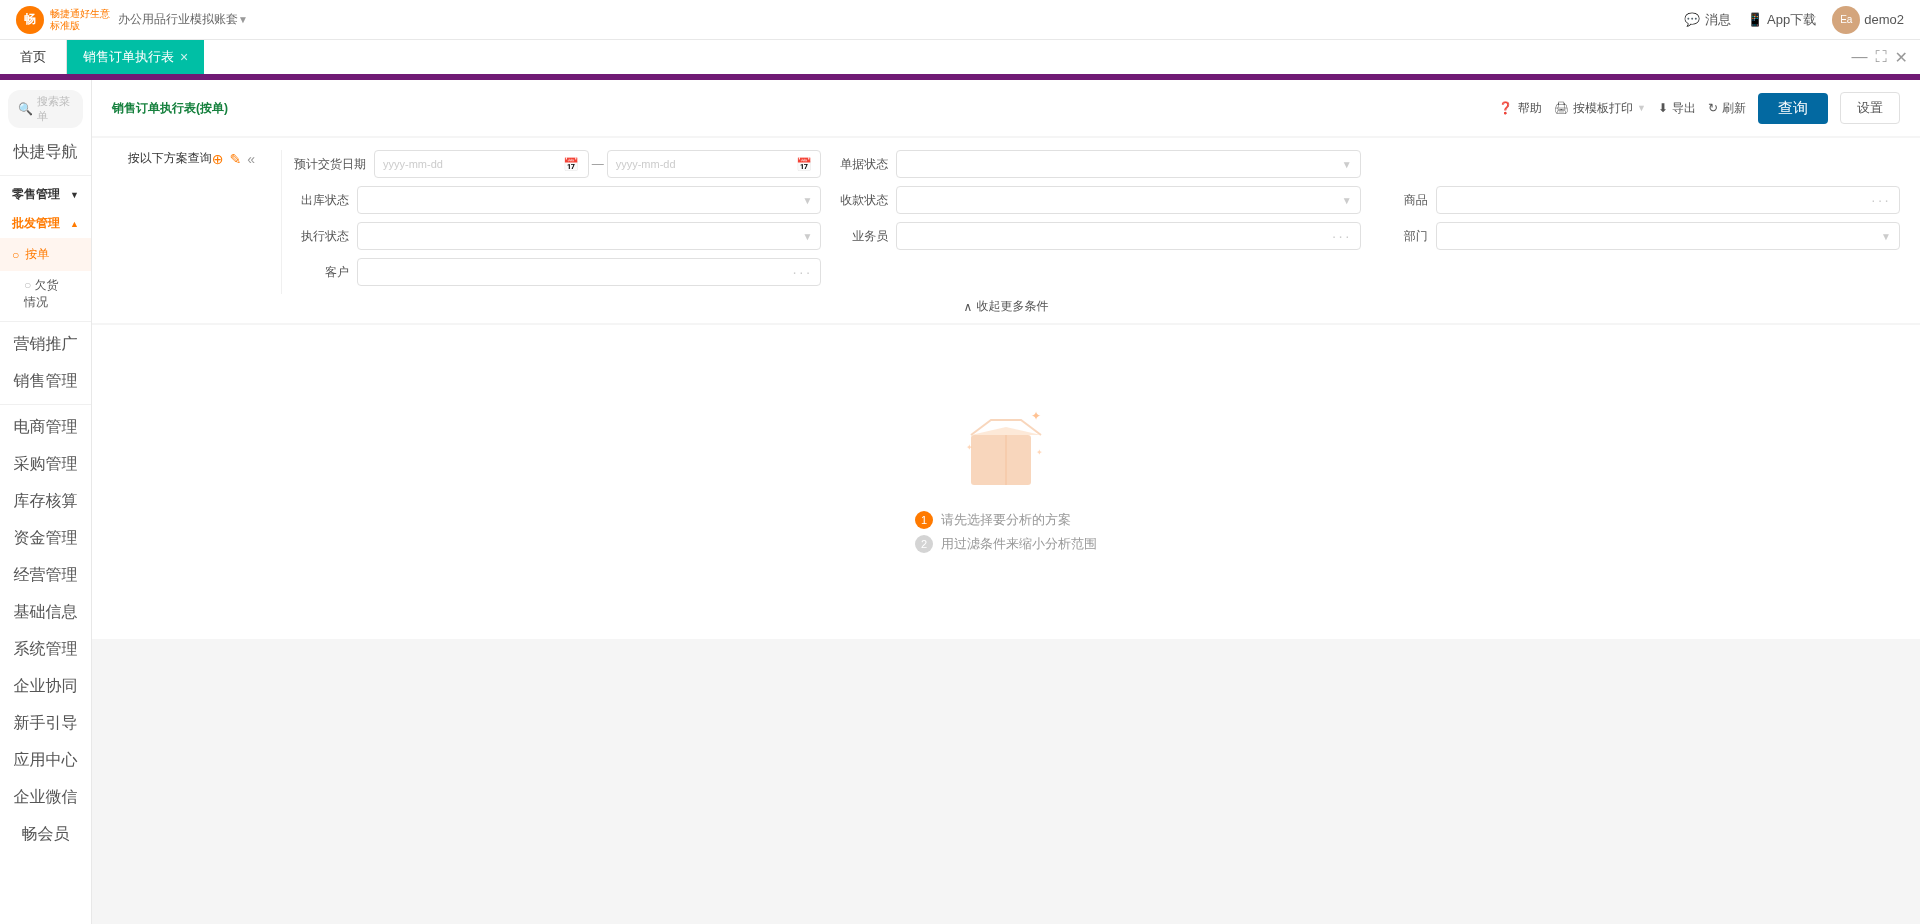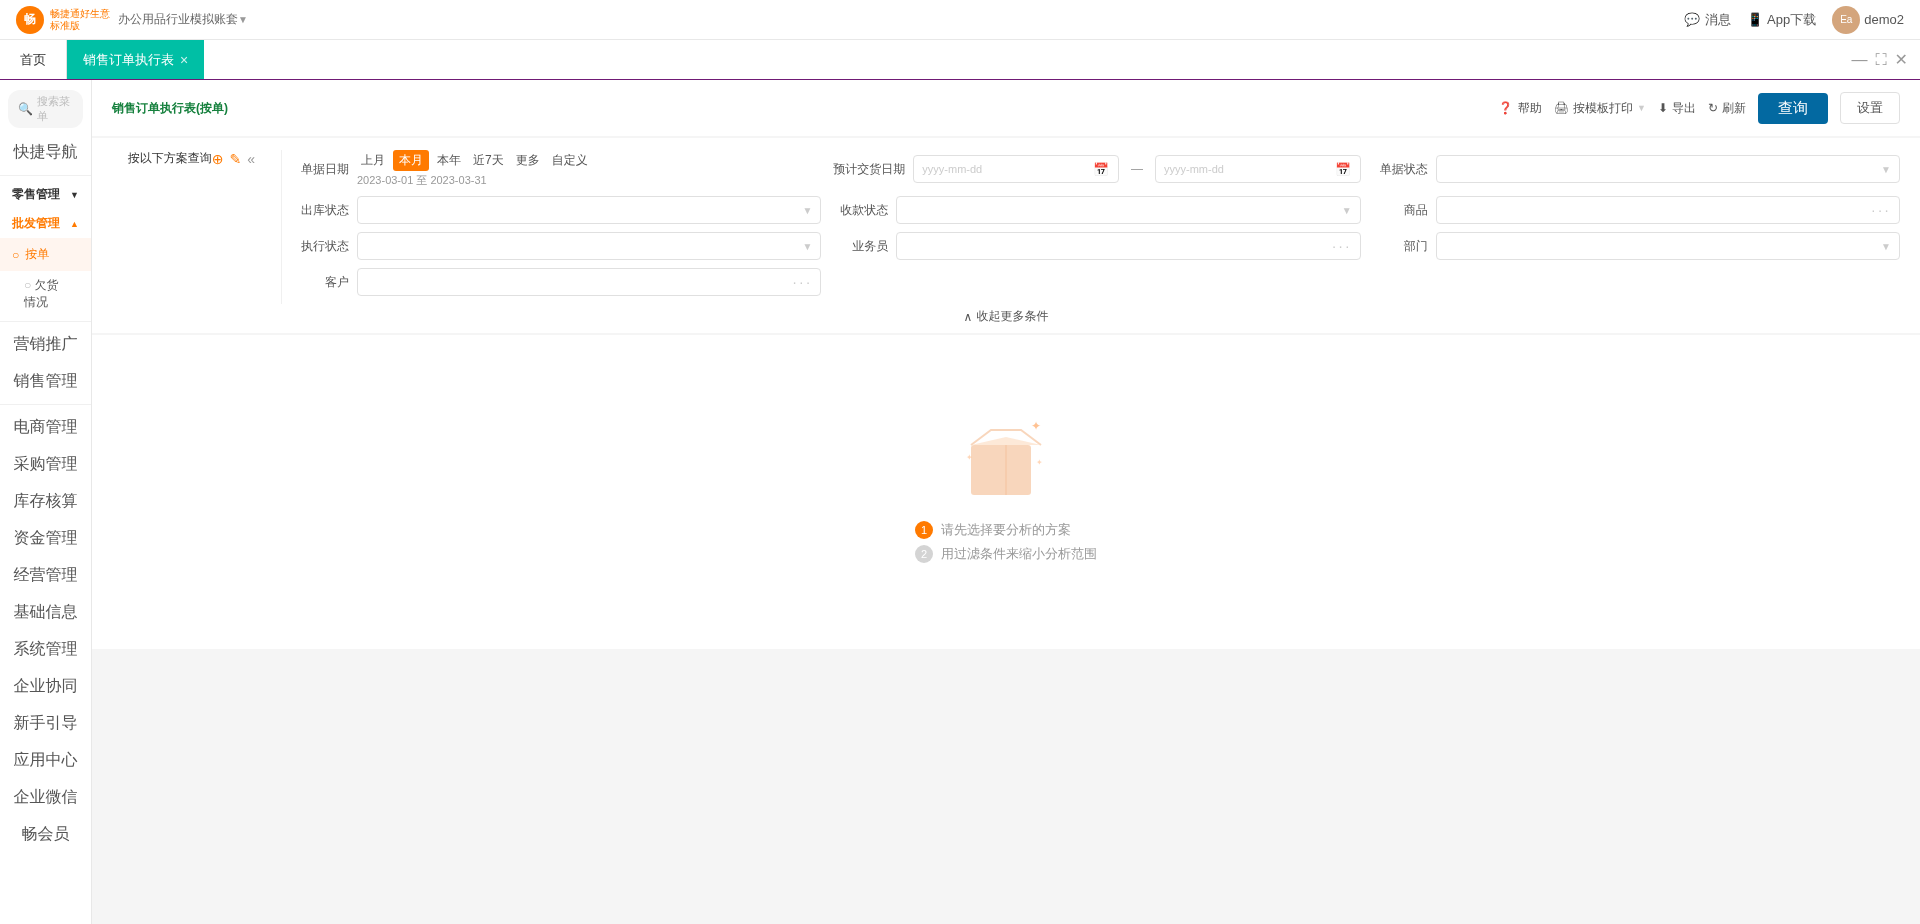--- a/index.html
+++ b/index.html
@@ -10,21 +10,21 @@
     .top-bar-left { display: flex; align-items: center; gap: 8px; }
     .logo-area { display: flex; align-items: center; gap: 6px; }
     .logo-icon { width: 28px; height: 28px; background: #ff7a00; border-radius: 50%; display: flex; align-items: center; justify-content: center; color: white; font-size: 12px; font-weight: bold; }
     .logo-text { font-size: 11px; color: #ff7a00; line-height: 1.2; }
     .breadcrumb-area { display: flex; align-items: center; gap: 0; font-size: 12px; color: #666; }
     .top-bar-right { display: flex; align-items: center; gap: 16px; font-size: 13px; color: #555; }
     .top-bar-right .icon-btn { display: flex; align-items: center; gap: 4px; cursor: pointer; color: #555; }
     .avatar { width: 28px; height: 28px; border-radius: 50%; background: #d4a57c; display: flex; align-items: center; justify-content: center; color: white; font-size: 11px; overflow: hidden; }
 
     
-    .tab-bar { height: 40px; background: #fff; display: flex; align-items: stretch; border-bottom: 1px solid #701a75; flex-shrink: 0; padding: 0; }
+    .tab-bar { height: 40px; background: #fff; display: flex; align-items: stretch; border-bottom: 6px solid #701a75; flex-shrink: 0; padding: 0; }
     .tab-home { padding: 0 20px; display: flex; align-items: center; background: #fff; color: #333; cursor: pointer; font-size: 13px; border-right: 1px solid #e0e0e0; }
     .tab-active { background: #00bfa5; color: white; padding: 15px 16px; display: flex; align-items: center; gap: 6px; cursor: pointer; font-size: 13px; }
     .tab-close { color: rgba(255,255,255,0.8); cursor: pointer; font-size: 14px; line-height: 1; }
     .tab-spacer { flex: 1; }
     .tab-bar-actions { display: flex; align-items: center; padding: 0 12px; gap: 8px; }
     .tab-bar-actions span { font-size: 16px; color: #999; cursor: pointer; }
 
     
     .main-layout { display: flex; flex: 1; overflow: hidden; }
 
@@ -48,21 +48,21 @@
     .date-tab { font-size: 12px; color: #555; cursor: pointer; padding: 2px 4px; border-radius: 3px; }
     .date-tab.active-tab { background: #ff7a00; color: white; padding: 2px 6px; border-radius: 3px; }
     .date-range-text { font-size: 11px; color: #999; margin-top: 2px; }
 
     .filter-row { display: grid; grid-template-columns: 1fr 1fr 1fr; gap: 12px; margin-bottom: 8px; align-items: center; }
     .filter-item { display: flex; align-items: center; gap: 8px; }
     .filter-item-label { font-size: 12px; color: #555; min-width: 55px; text-align: right; flex-shrink: 0; }
     .filter-input { flex: 1; height: 28px; border: 1px solid #e0e0e0; border-radius: 4px; padding: 0 8px; font-size: 12px; color: #333; background: #fff; display: flex; align-items: center; justify-content: space-between; cursor: pointer; position: relative; }
     .filter-input .arrow-down { color: #ccc; font-size: 10px; }
     .filter-input .dots { color: #ccc; font-size: 14px; letter-spacing: 2px; }
-    .date-range-input { display: flex; align-items: center; gap: 12px; flex: 1; }
+    .date-range-input { display: flex; align-items: center; gap: 3px; flex: 1; }
     .date-field { flex: 1; height: 28px; border: 1px solid #e0e0e0; border-radius: 4px; padding: 0 8px; font-size: 12px; color: #ccc; background: #fff; display: flex; align-items: center; gap: 4px; }
     .date-separator { color: #999; font-size: 12px; }
     .calendar-icon { color: #ff7a00; font-size: 13px; }
 
     .filter-actions { display: flex; justify-content: center; margin-top: 4px; }
     .collapse-btn { font-size: 12px; color: #555; cursor: pointer; display: flex; align-items: center; gap: 4px; }
 
     
     .search-btn { background: #0369a1; color: white; border: none; border-radius: 4px; padding: 6px 20px; font-size: 15px; cursor: pointer; }
     .reset-btn { background: #fff; color: #555; border: 1px solid #e0e0e0; border-radius: 4px; padding: 6px 16px; font-size: 13px; cursor: pointer; }
@@ -247,34 +247,20 @@
               <span style="color:#ff7a00;cursor:pointer;font-size:14px;">✎</span>
               <span style="color:#999;cursor:pointer;font-size:14px;">«</span>
             </div>
           </div>
         </div>
 
         <div style="flex:1;">
 
           <div class="filter-row">
 
-            <div class="filter-item">
-              <span class="filter-item-label">单据日期</span>
-              <div style="flex:1;">
-                <div style="display:flex;align-items:center;gap:4px;flex-wrap:wrap;">
-                  <span class="date-tab">上月</span>
-                  <span class="date-tab active-tab">本月</span>
-                  <span class="date-tab">本年</span>
-                  <span class="date-tab">近7天</span>
-                  <span class="date-tab">更多</span>
-                  <span class="date-tab">自定义</span>
-                </div>
-                <div class="date-range-text">2023-03-01 至 2023-03-31</div>
-              </div>
-            </div>
 
             <div class="filter-item">
               <span class="filter-item-label">预计交货日期</span>
               <div class="date-range-input">
                 <div class="date-field">
                   <span style="color:#ccc;font-size:11px;flex:1;">yyyy-mm-dd</span>
                   <span class="calendar-icon">📅</span>
                 </div>
                 <span class="date-separator">—</span>
                 <div class="date-field">

